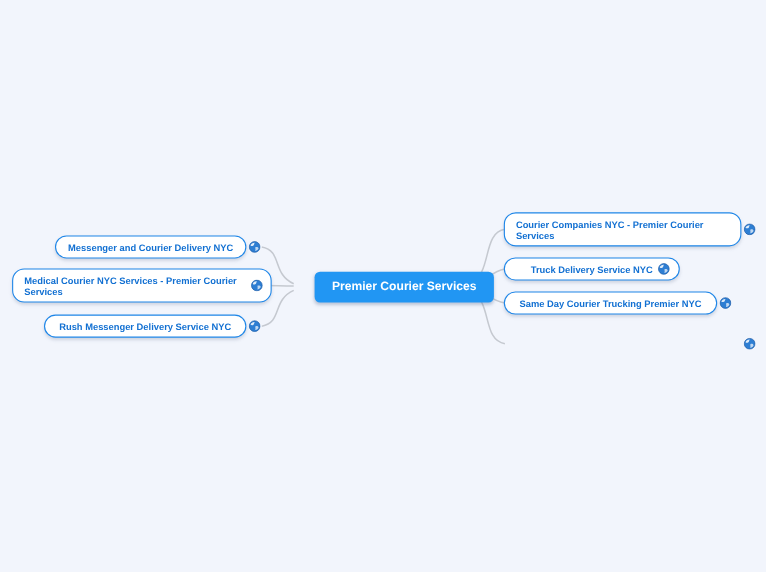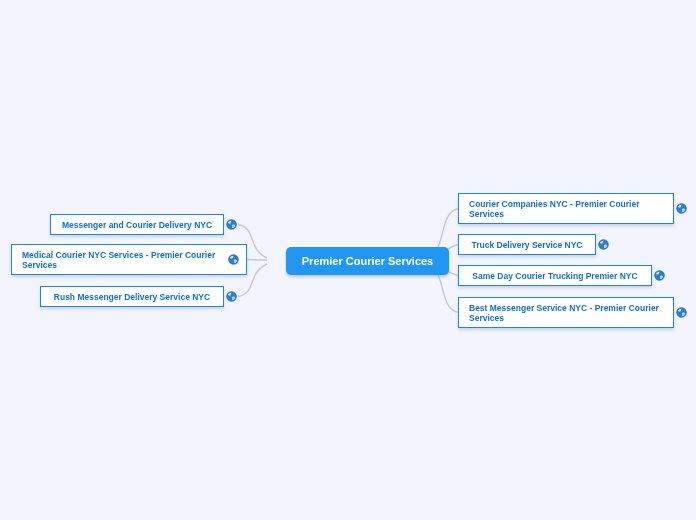--- a/index.html
+++ b/index.html
@@ -24,21 +24,21 @@
   svg.connectors path {
     fill: none;
     stroke: var(--connector, #c5c9d0);
     stroke-width: 1.4;
   }
   .node {
     position: absolute;
     box-sizing: border-box;
     background: #ffffff;
     border: 1.5px solid var(--branch-border, #1e86e8);
-    border-radius: 0;
+    border-radius: 11px;
     color: var(--branch-text, #1270d2);
     font-size: 8.5px;
     font-weight: bold;
     line-height: 10px;
     display: flex;
     align-items: center;
     justify-content: center;
     text-align: center;
     padding: 4px 10px;
     box-shadow: 0 2px 3px rgba(110, 125, 155, 0.28);
@@ -130,21 +130,21 @@
     <span class="label">Courier Companies NYC - Premier Courier Services</span>
   </div>
   <span class="globe" style="left:676px; top:203px;">
     <svg viewBox="0 0 14 14">
         <circle cx="7" cy="7" r="6.2" fill="#2e7ed3" stroke="#1c5ca8" stroke-width="0.8"></circle>
         <path fill="#ffffff" opacity="0.85" d="M2.2 5.2 C3 3.2 5 2 7 2.2 C6.2 3.6 6.6 5 5.2 5.6 C4 6.1 3 5.8 2.2 5.2 Z"></path>
         <path fill="#ffffff" opacity="0.7" d="M8 7.2 C9.5 6.6 11 7.2 11.5 8.6 C11 10.5 9.2 11.8 7.6 11.5 C8.6 10 7.2 8.2 8 7.2 Z"></path>
       </svg>
   </span>
 
-  <div class="node" style="left:458px; top:234px; width:138px; height:21px;">
+  <div class="node" style="left:458px; top:234px; width:160px; height:21px;">
     <span class="label">Truck Delivery Service NYC</span>
   </div>
   <span class="globe" style="left:598px; top:239px;">
     <svg viewBox="0 0 14 14">
         <circle cx="7" cy="7" r="6.2" fill="#2e7ed3" stroke="#1c5ca8" stroke-width="0.8"></circle>
         <path fill="#ffffff" opacity="0.85" d="M2.2 5.2 C3 3.2 5 2 7 2.2 C6.2 3.6 6.6 5 5.2 5.6 C4 6.1 3 5.8 2.2 5.2 Z"></path>
         <path fill="#ffffff" opacity="0.7" d="M8 7.2 C9.5 6.6 11 7.2 11.5 8.6 C11 10.5 9.2 11.8 7.6 11.5 C8.6 10 7.2 8.2 8 7.2 Z"></path>
       </svg>
   </span>
 
@@ -152,23 +152,20 @@
     <span class="label">Same Day Courier Trucking Premier NYC</span>
   </div>
   <span class="globe" style="left:654px; top:270px;">
     <svg viewBox="0 0 14 14">
         <circle cx="7" cy="7" r="6.2" fill="#2e7ed3" stroke="#1c5ca8" stroke-width="0.8"></circle>
         <path fill="#ffffff" opacity="0.85" d="M2.2 5.2 C3 3.2 5 2 7 2.2 C6.2 3.6 6.6 5 5.2 5.6 C4 6.1 3 5.8 2.2 5.2 Z"></path>
         <path fill="#ffffff" opacity="0.7" d="M8 7.2 C9.5 6.6 11 7.2 11.5 8.6 C11 10.5 9.2 11.8 7.6 11.5 C8.6 10 7.2 8.2 8 7.2 Z"></path>
       </svg>
   </span>
 
-  <div class="node two-line" style="left:458px; top:297px; width:216px; height:31px;">
-    <span class="label">Best Messenger Service NYC - Premier Courier Services</span>
-  </div>
   <span class="globe" style="left:676px; top:307px;">
     <svg viewBox="0 0 14 14">
         <circle cx="7" cy="7" r="6.2" fill="#2e7ed3" stroke="#1c5ca8" stroke-width="0.8"></circle>
         <path fill="#ffffff" opacity="0.85" d="M2.2 5.2 C3 3.2 5 2 7 2.2 C6.2 3.6 6.6 5 5.2 5.6 C4 6.1 3 5.8 2.2 5.2 Z"></path>
         <path fill="#ffffff" opacity="0.7" d="M8 7.2 C9.5 6.6 11 7.2 11.5 8.6 C11 10.5 9.2 11.8 7.6 11.5 C8.6 10 7.2 8.2 8 7.2 Z"></path>
       </svg>
   </span>
 
 </div>
 

